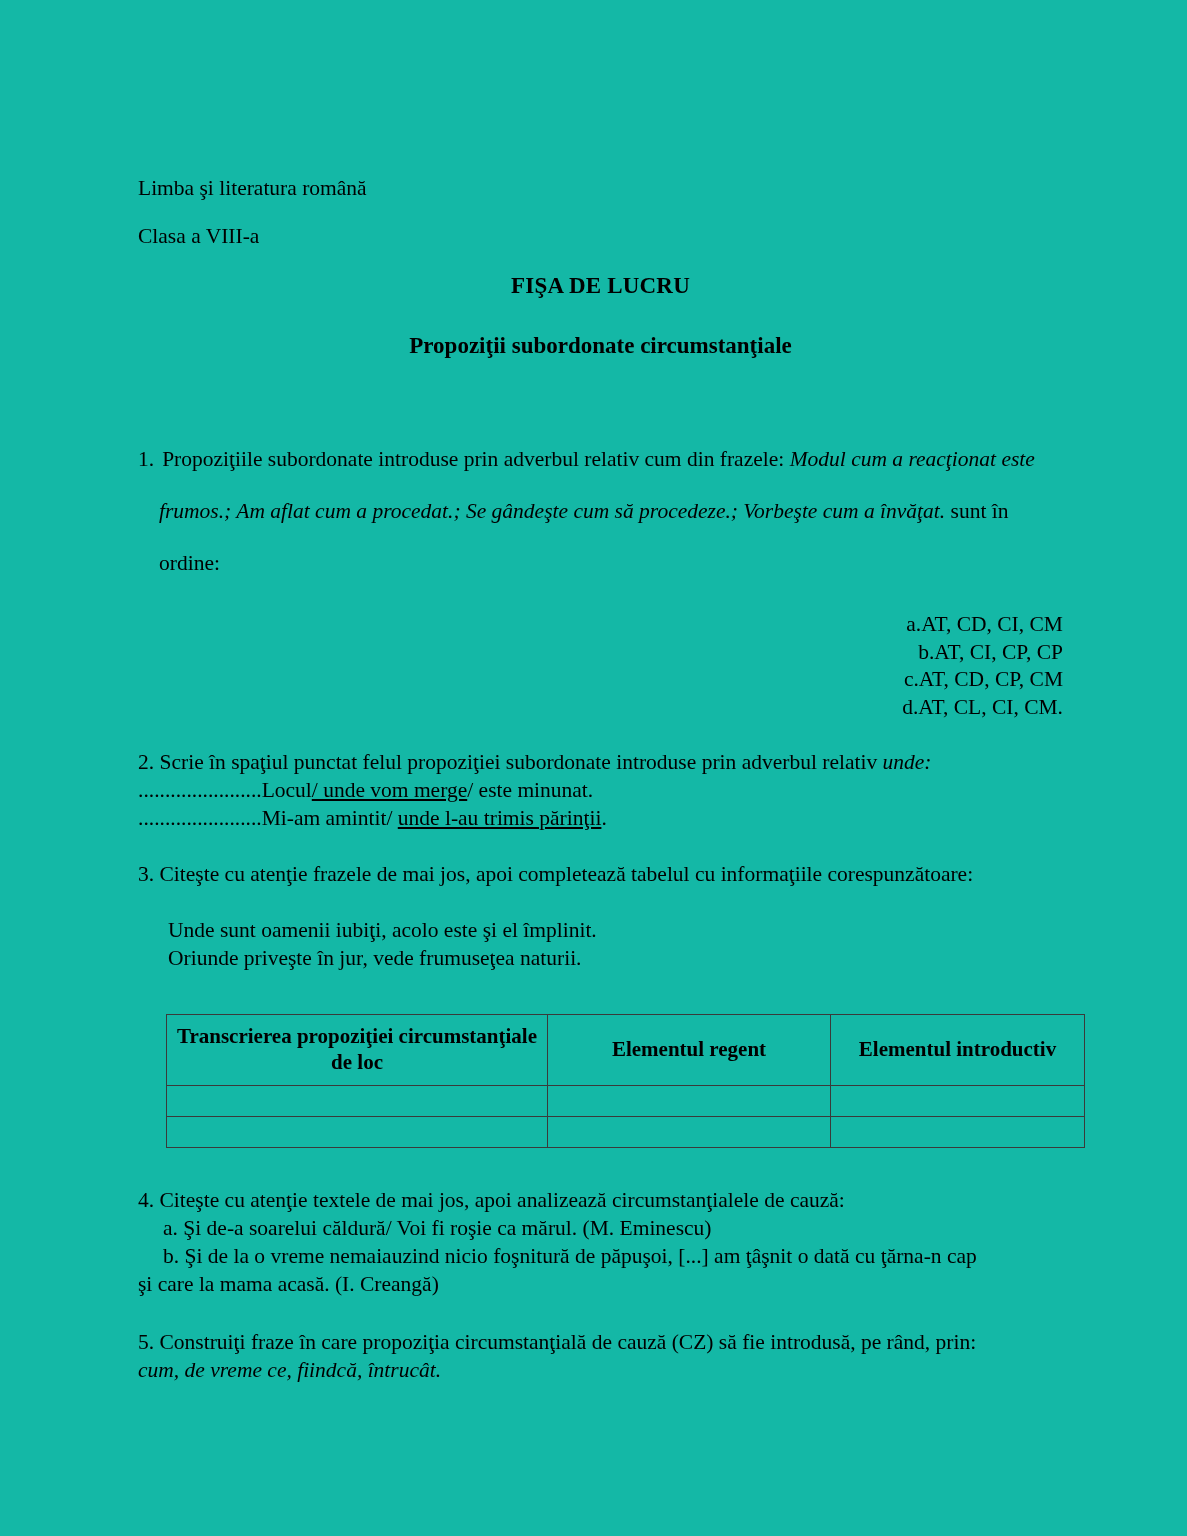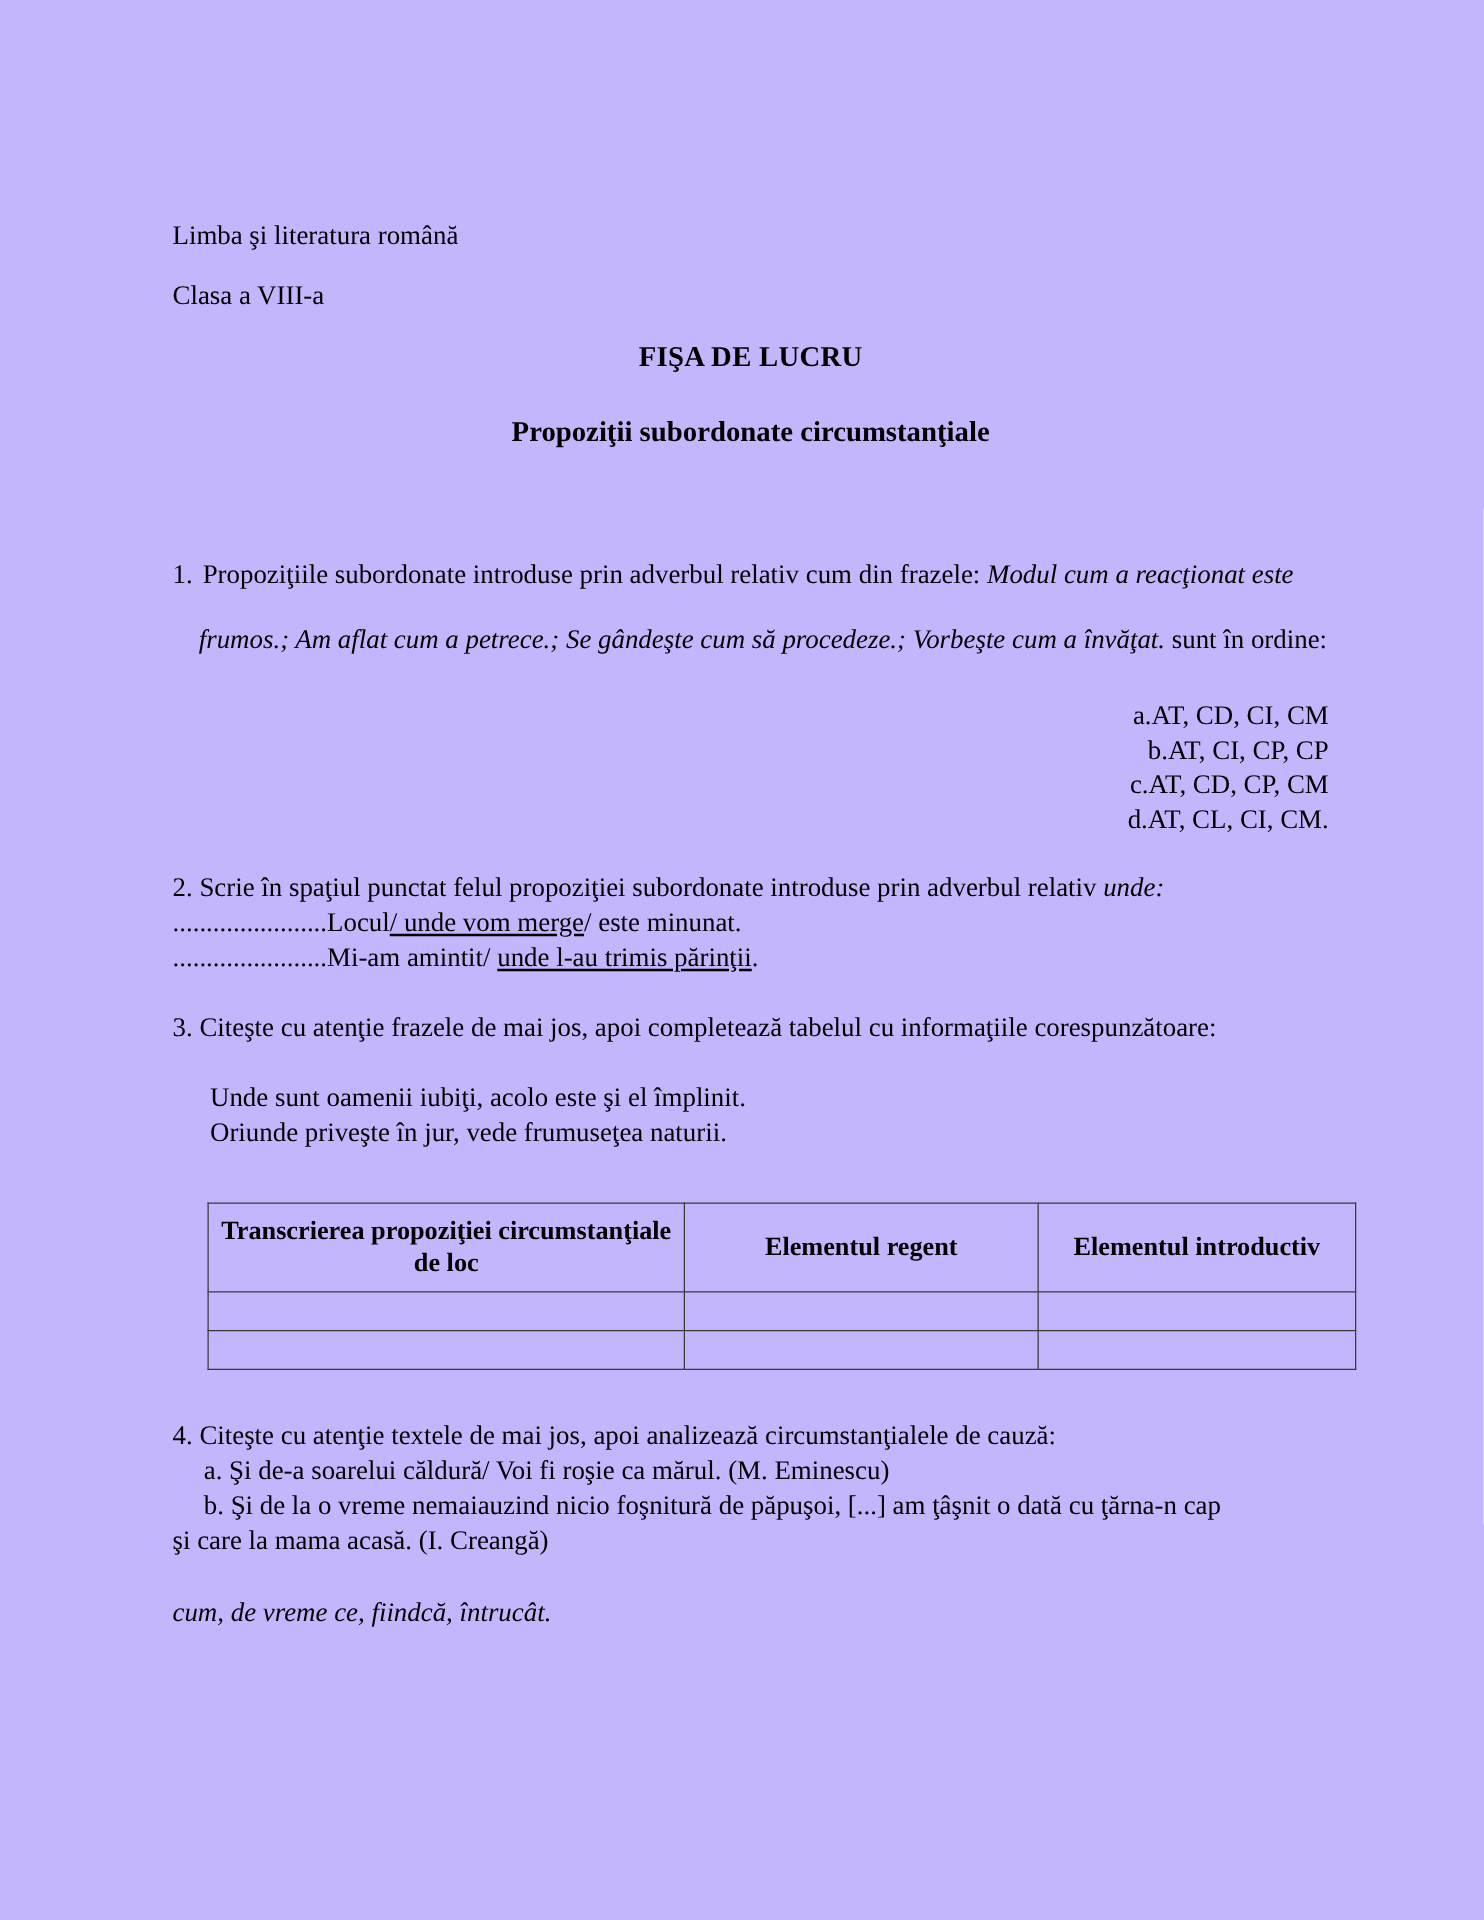--- a/index.html
+++ b/index.html
@@ -13,21 +13,21 @@
     position: relative;
     font-family: "Liberation Serif", "DejaVu Serif", serif;
     color: #000000;
     overflow: hidden;
   }
   .page {
     position: absolute;
     left: 0; top: 0;
     width: 1187px;
     height: 1536px;
-    background: #c4b5fd;
+    background: #14b8a6;
   }
   .content {
     position: absolute;
     left: 138px;
     top: 178px;
     width: 925px;
   }
 
   
   .idline {
@@ -149,21 +149,21 @@
 <div class="page">
   <div class="content">
 
     <div class="idline">Limba şi literatura română</div>
     <div class="idline">Clasa a VIII-a</div>
 
     <div class="title-main">FIŞA DE LUCRU</div>
     <div class="title-sub">Propoziţii subordonate circumstanţiale</div>
 
     <div class="ex1">
-      <span class="num">1.</span><span>Propoziţiile subordonate introduse prin adverbul relativ cum din frazele: </span><i>Modul cum a reacţionat este frumos.; Am aflat cum a petrece.; Se gândeşte cum să procedeze.; Vorbeşte cum a învăţat.</i><span> sunt în ordine:</span>
+      <span class="num">1.</span><span>Propoziţiile subordonate introduse prin adverbul relativ cum din frazele: </span><i>Modul cum a reacţionat este frumos.; Am aflat cum a procedat.; Se gândeşte cum să procedeze.; Vorbeşte cum a învăţat.</i><span> sunt în ordine:</span>
     </div>
 
     <div class="choices">
       <div class="row"><span class="lbl">a.</span><span>AT, CD, CI, CM</span></div>
       <div class="row"><span class="lbl">b.</span><span>AT, CI, CP, CP</span></div>
       <div class="row"><span class="lbl">c.</span><span>AT, CD, CP, CM</span></div>
       <div class="row"><span class="lbl">d.</span><span>AT, CL, CI, CM.</span></div>
     </div>
 
     <div class="ex2">
@@ -204,17 +204,18 @@
     </div>
 
     <div class="ex4">
       <div>4. Citeşte cu atenţie textele de mai jos, apoi analizează circumstanţialele de cauză:</div>
       <div class="sub">a. Şi de-a soarelui căldură/ Voi fi roşie ca mărul. (M. Eminescu)</div>
       <div class="sub">b. Şi de la o vreme nemaiauzind nicio foşnitură de păpuşoi, [...] am ţâşnit o dată cu ţărna-n cap</div>
       <div class="cont">şi care la mama acasă. (I. Creangă)</div>
     </div>
 
     <div class="ex5">
+      <div>5. Construiţi fraze în care propoziţia circumstanţială de cauză (CZ) să fie introdusă, pe rând, prin:</div>
       <div class="ital">cum, de vreme ce, fiindcă, întrucât.</div>
     </div>
 
   </div>
 </div>
 
 </body></html>

